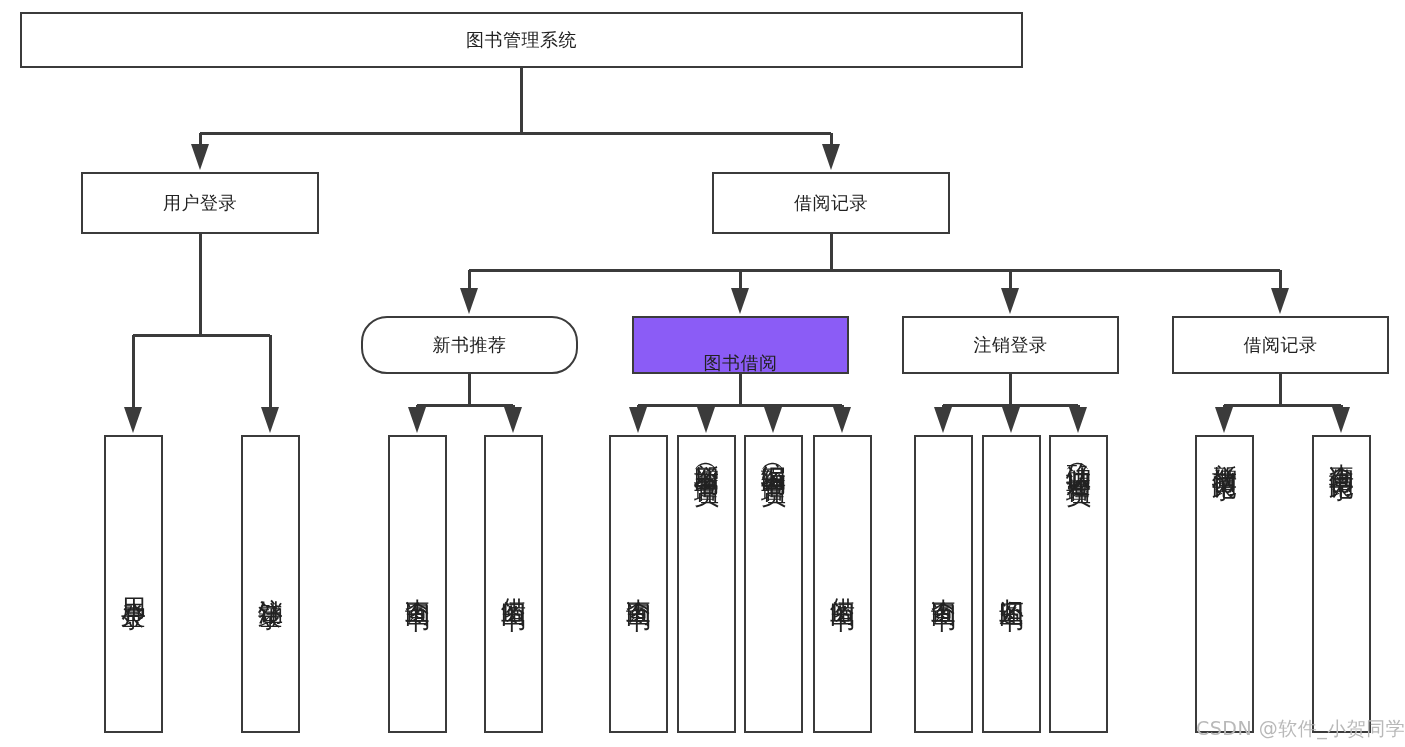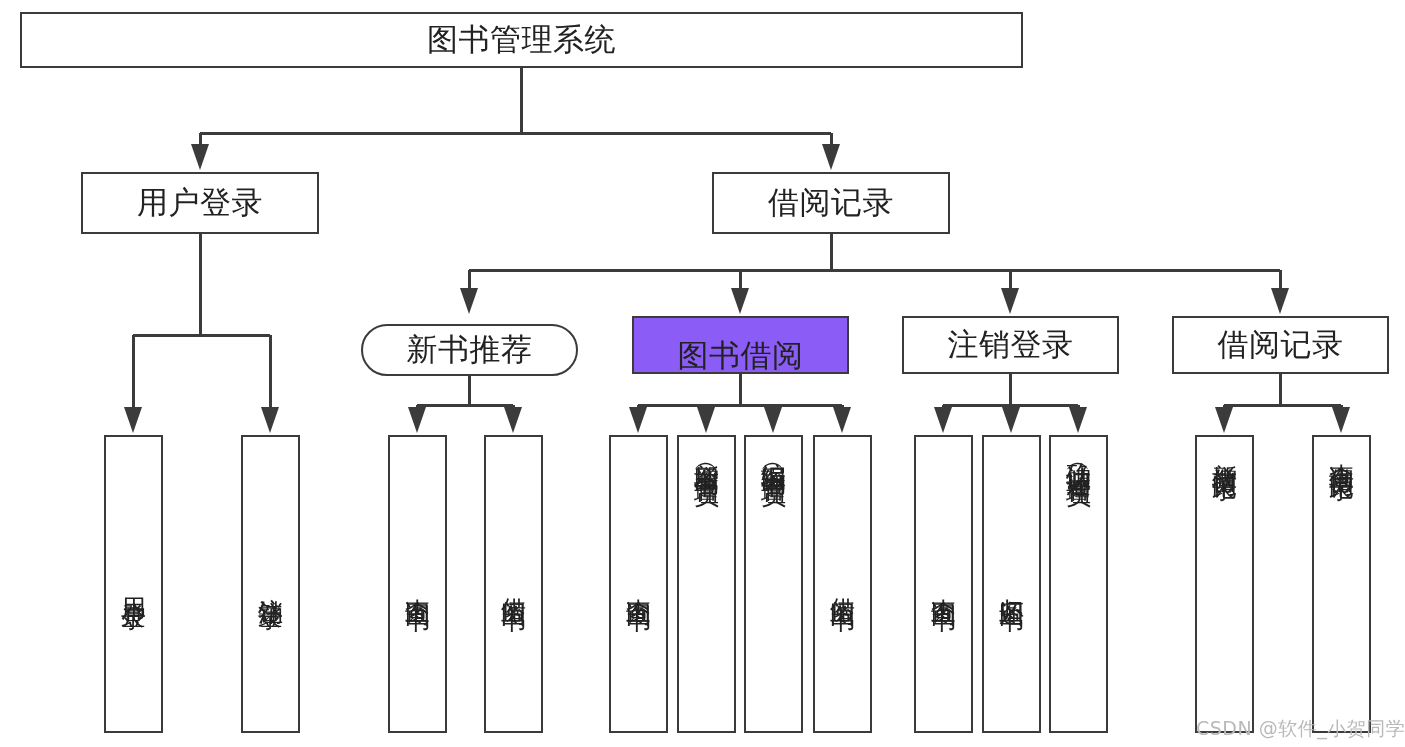--- a/index.html
+++ b/index.html
@@ -35,21 +35,21 @@
     justify-content: center;
     color: #222222;
   }
   .node-label {
     color: #222222;
     line-height: 1.08;
     text-align: center;
     letter-spacing: 0.5px;
   }
   .h-node .node-label {
-    font-size: 31px;
+    font-size: 18px;
   }
   .v-node {
     padding: 6px 2px;
     align-items: flex-start;
   }
   .v-node .node-label {
     writing-mode: vertical-rl;
     text-orientation: upright;
     font-size: 25px;
     letter-spacing: 3px;
@@ -127,21 +127,21 @@
     </svg>
 <div class="node h-node" style="left: 20px; top: 12px; width: 1003px; height: 56px; background: rgb(255, 255, 255); border-color: rgb(59, 59, 59);">
       <span class="node-label">图书管理系统</span>
     </div>
     <div class="node h-node" style="left: 81px; top: 172px; width: 238px; height: 62px; background: rgb(255, 255, 255); border-color: rgb(59, 59, 59);">
       <span class="node-label">用户登录</span>
     </div>
     <div class="node h-node" style="left: 712px; top: 172px; width: 238px; height: 62px; background: rgb(255, 255, 255); border-color: rgb(59, 59, 59);">
       <span class="node-label">借阅记录</span>
     </div>
-    <div class="node h-node" style="left: 361px; top: 324px; width: 217px; height: 52px; background: rgb(255, 255, 255); border-color: rgb(59, 59, 59); border-radius: 26px;">
+    <div class="node h-node" style="left: 361px; top: 316px; width: 217px; height: 58px; background: rgb(255, 255, 255); border-color: rgb(59, 59, 59); border-radius: 26px;">
       <span class="node-label">新书推荐</span>
     </div>
     <div class="node h-node" style="left: 632px; top: 316px; width: 217px; height: 58px; background: #8b5cf6; border-color: rgb(59, 59, 59); align-items: flex-end;">
       <span class="node-label">图书借阅</span>
     </div>
     <div class="node h-node" style="left: 902px; top: 316px; width: 217px; height: 58px; background: rgb(255, 255, 255); border-color: rgb(59, 59, 59);">
       <span class="node-label">注销登录</span>
     </div>
     <div class="node h-node" style="left: 1172px; top: 316px; width: 217px; height: 58px; background: rgb(255, 255, 255); border-color: rgb(59, 59, 59);">
       <span class="node-label">借阅记录</span>

